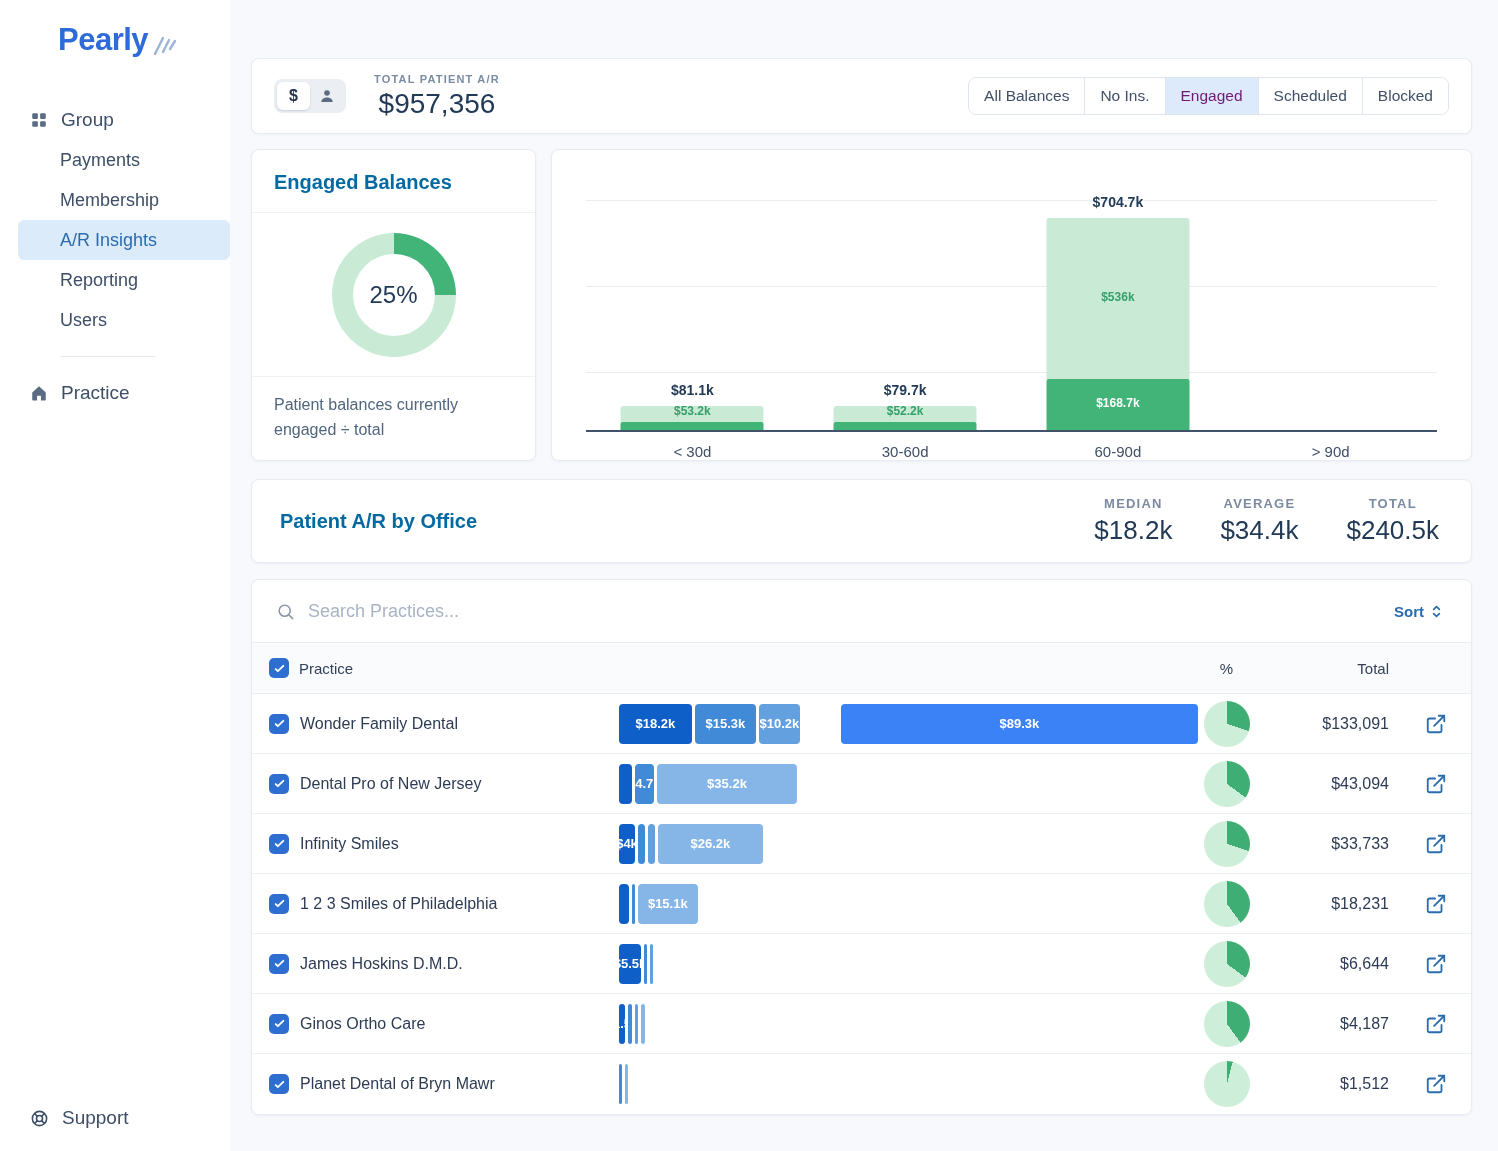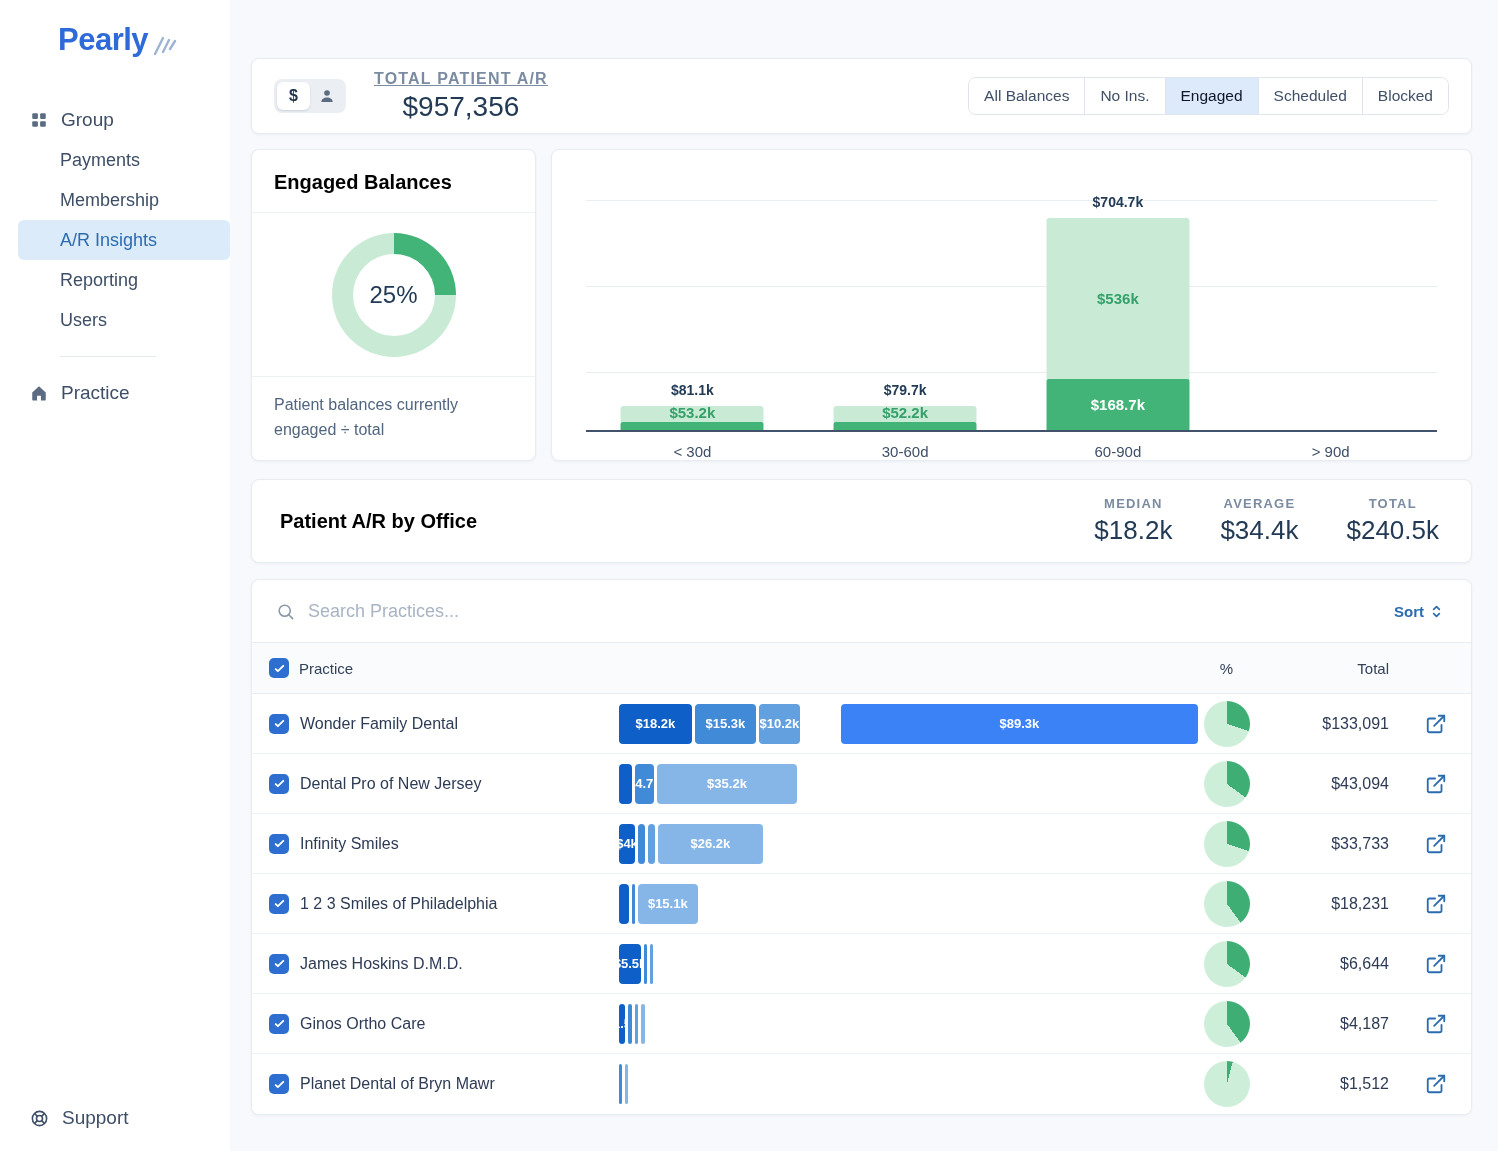--- a/index.html
+++ b/index.html
@@ -45,51 +45,51 @@
   .header-card { display: flex; align-items: center; height: 76px; padding: 0 22px; margin-bottom: 15px; }
   .view-toggle { background: #ebeff4; border-radius: 8px; padding: 3px; display: flex; }
   .view-toggle button {
     border: none; background: transparent; width: 33px; height: 28px;
     display: flex; align-items: center; justify-content: center;
     border-radius: 6px; cursor: pointer; font-family: inherit;
   }
   .view-toggle button.active { background: #ffffff; box-shadow: 0 1px 2px rgba(23,43,77,.15); }
   .dollar-glyph { font-size: 16px; font-weight: bold; color: #24364f; }
   .total-block { margin-left: 28px; text-align: center; }
-  .total-label { font-size: 16px; letter-spacing: 1.2px; color: #7b8ba1; font-weight: bold; text-decoration: underline; }
+  .total-label { font-size: 11px; letter-spacing: 1.2px; color: #7b8ba1; font-weight: bold; }
   .total-value { font-size: 28px; color: #223a55; margin-top: 3px; }
   .tabs { margin-left: auto; display: flex; border: 1px solid #dfe5ec; border-radius: 8px; overflow: hidden; background: #fff; }
   .tab {
     border: none; background: #fff; padding: 0 15px; height: 36px;
     font-size: 15.5px; color: #3f4f66; cursor: pointer; font-family: inherit;
     border-left: 1px solid #dfe5ec;
   }
   .tab:first-child { border-left: none; }
-  .tab.active { background: #ddeafb; color: #0f172a; }
+  .tab.active { background: #ddeafb; color: #701a75; }
   
   .row2 { display: flex; gap: 15px; margin-bottom: 18px; }
   .engaged-card { width: 285px; flex-shrink: 0; height: 312px; }
   .card-head { padding: 21px 22px 18px; border-bottom: 1px solid #edf1f5; }
-  .card-head h3, .office-card h3 { font-size: 20px; color: #000000; font-weight: bold; }
+  .card-head h3, .office-card h3 { font-size: 20px; color: #0369a1; font-weight: bold; }
   .donut-wrap { height: 164px; display: flex; align-items: center; justify-content: center; border-bottom: 1px solid #edf1f5; }
   .donut { width: 124px; height: 124px; border-radius: 50%; position: relative; }
   .donut-hole {
     position: absolute; inset: 21px; background: #fff; border-radius: 50%;
     display: flex; align-items: center; justify-content: center;
     font-size: 24px; color: #223a55;
   }
   .engaged-desc { padding: 16px 22px; color: #51657e; font-size: 16px; line-height: 1.55; }
   
   .chart-card { flex: 1; height: 312px; padding: 20px 34px 0; }
   .plot { position: relative; height: 262px; border-bottom: 2px solid #42526b; display: flex; }
   .gridline { position: absolute; left: 0; right: 0; height: 1px; background: #e8edf2; }
   .chart-col { position: relative; width: 25%; height: 100%; }
   .cbar { position: absolute; left: 50%; transform: translateX(-50%); width: 143px; bottom: 0; height: 100%; }
   .seg-dark, .seg-light { position: absolute; left: 0; right: 0; }
-  .chart-lbl { position: absolute; left: 0; right: 0; text-align: center; font-size: 15px; font-weight: bold; height: 17px; }
+  .chart-lbl { position: absolute; left: 0; right: 0; text-align: center; font-size: 12px; font-weight: bold; height: 17px; }
   .lbl-total { color: #223a55; font-size: 14px; }
   .lbl-light { color: #35a06a; }
   .lbl-dark { color: #ffffff; }
   .cats { display: flex; }
   .cat { width: 25%; text-align: center; padding-top: 11px; font-size: 15px; color: #3f4f66; }
   
   .office-card { display: flex; align-items: center; height: 84px; padding: 0 32px 0 28px; margin-bottom: 16px; }
   .stats { margin-left: auto; display: flex; gap: 48px; }
   .stat { text-align: center; }
   .stat-label { font-size: 13px; letter-spacing: 1.2px; color: #7b8ba1; font-weight: bold; }

